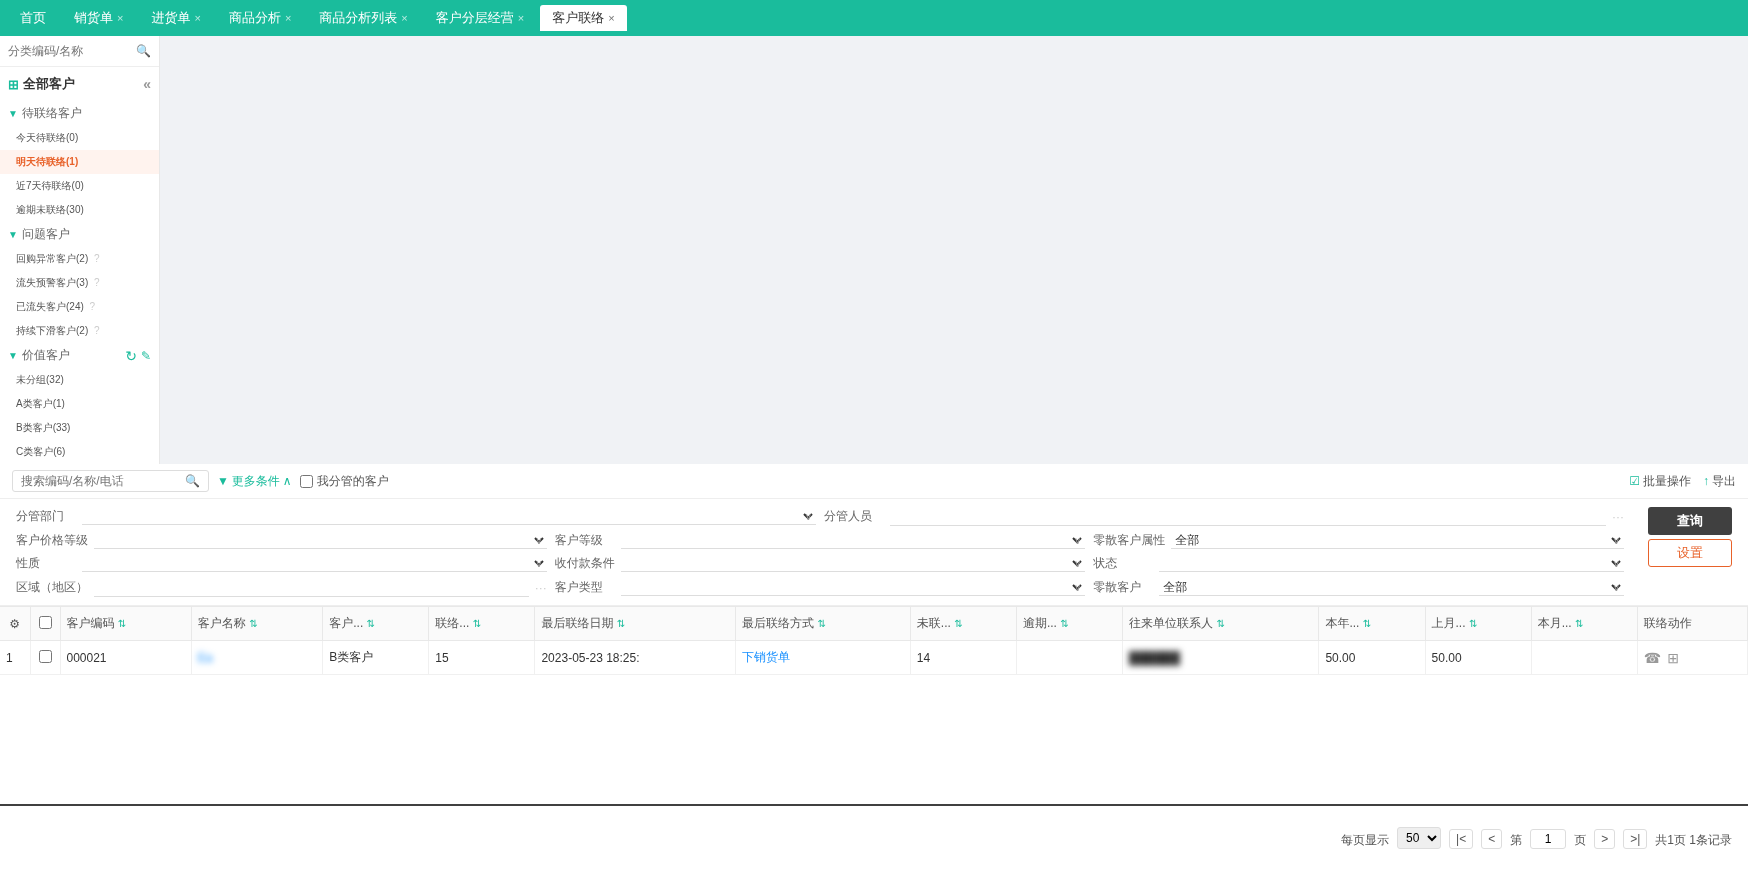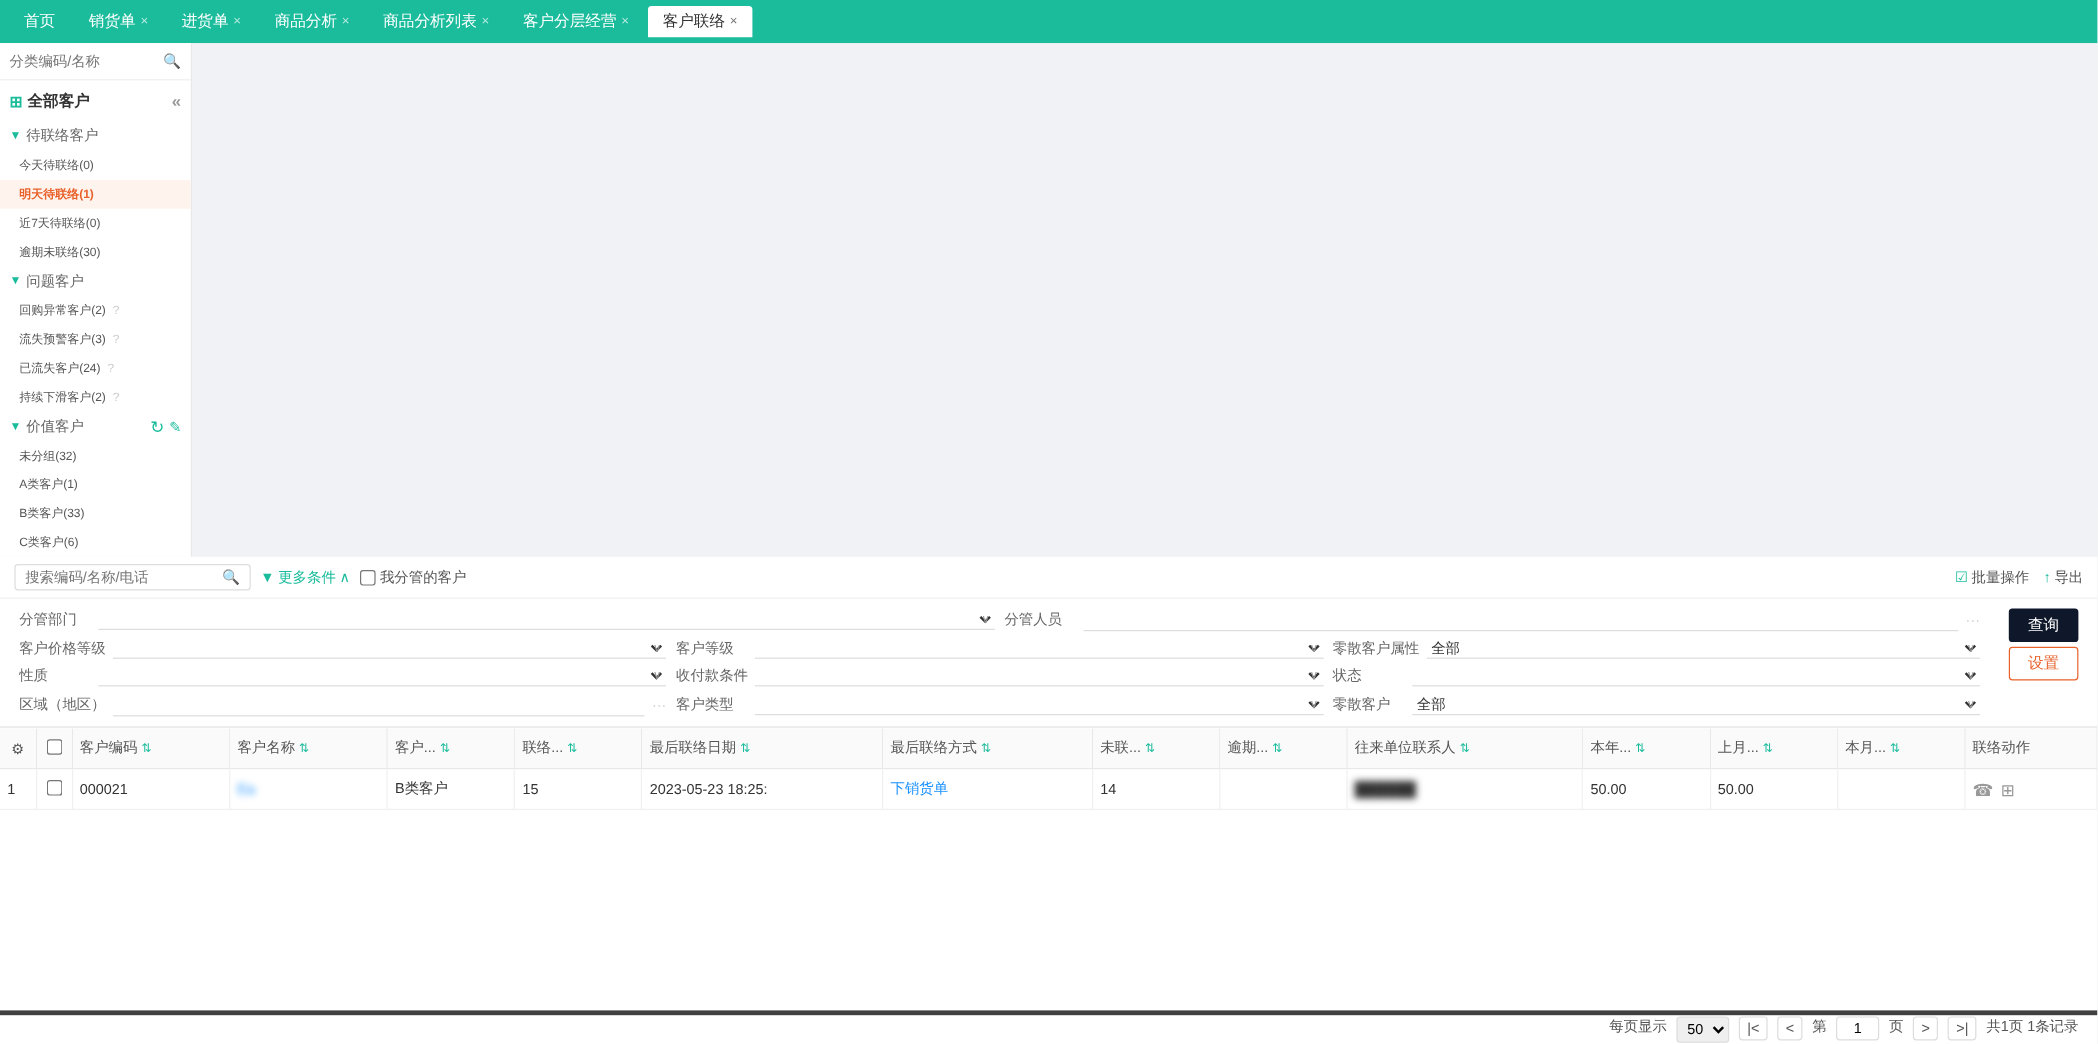--- a/index.html
+++ b/index.html
@@ -202,27 +202,28 @@
       cursor: pointer;
     }
     .select-wrapper .chevron {
       position: absolute;
       right: 4px;
       color: #999;
       font-size: 10px;
       pointer-events: none;
     }
     .query-btn {
-      background: #0f172a;
+      background: #404040;
       color: #fff;
       border: none;
       border-radius: 3px;
-      padding: 5px 16px;
+      padding: 5px 29px;
       cursor: pointer;
       font-size: 13px;
+      font-weight: bold;
     }
     .reset-btn {
       background: #fff;
       color: #e8622a;
       border: 1px solid #e8622a;
       border-radius: 3px;
       padding: 4px 14px;
       cursor: pointer;
       font-size: 13px;
     }
@@ -265,24 +266,24 @@
       white-space: nowrap;
       color: #333;
     }
     .link-text { color: #1890ff; cursor: pointer; }
     .action-icons { display: flex; gap: 6px; color: #999; }
     .action-icon { cursor: pointer; font-size: 14px; }
     
     
     .pagination {
       display: flex;
-      align-items: flex-start;
+      align-items: flex-end;
       justify-content: flex-end;
-      padding: 1px 16px;
-      border-top: 4px solid #404040;
+      padding: 21px 16px;
+      border-top: 2px solid #404040;
       background: #fff;
       gap: 8px;
       font-size: 12px;
       color: #555;
     }
     .page-select {
       border: 1px solid #ddd;
       border-radius: 3px;
       padding: 2px 4px;
       font-size: 12px;

